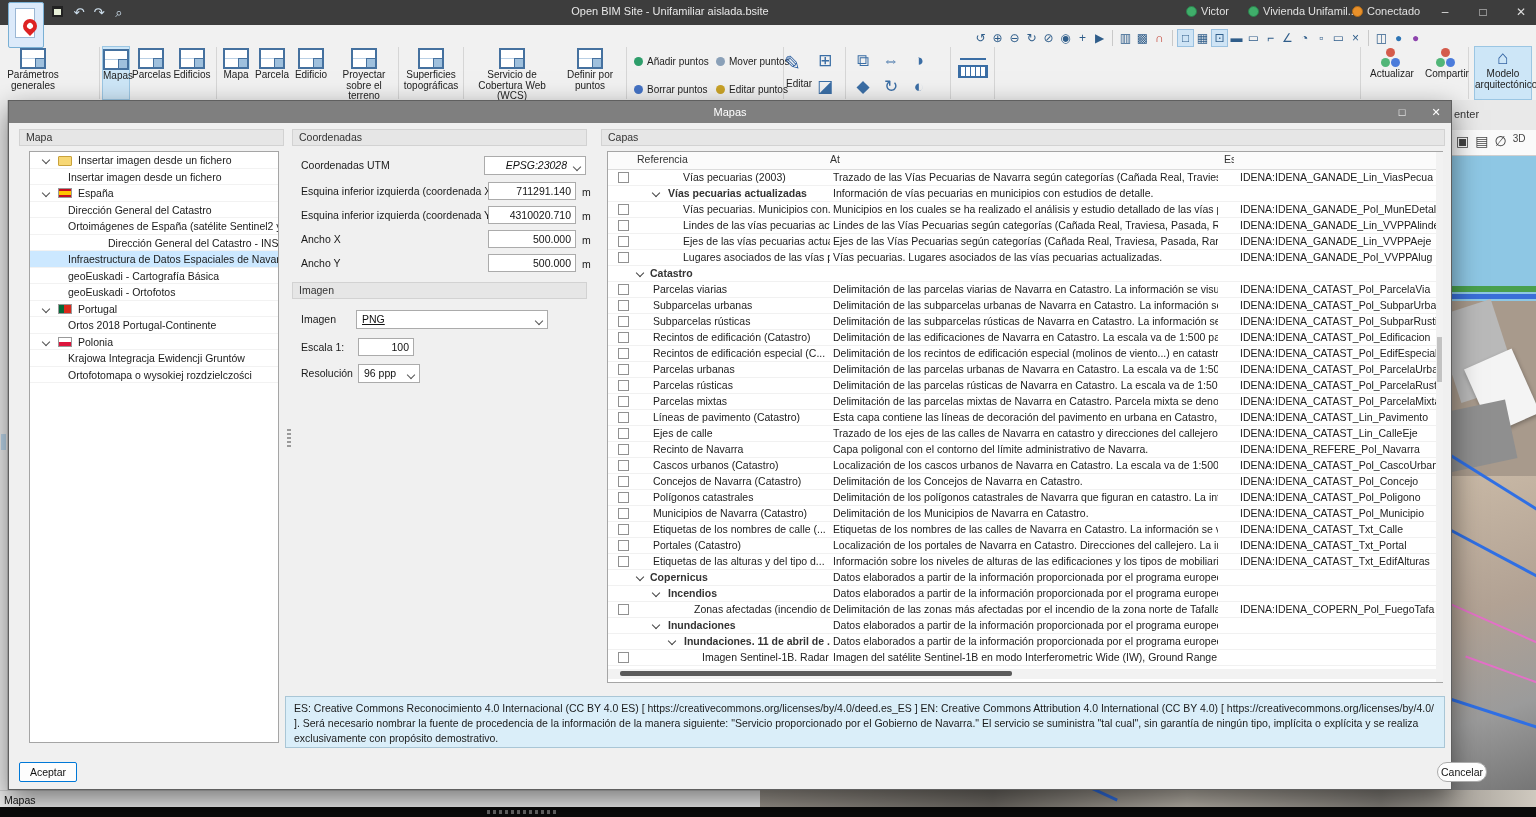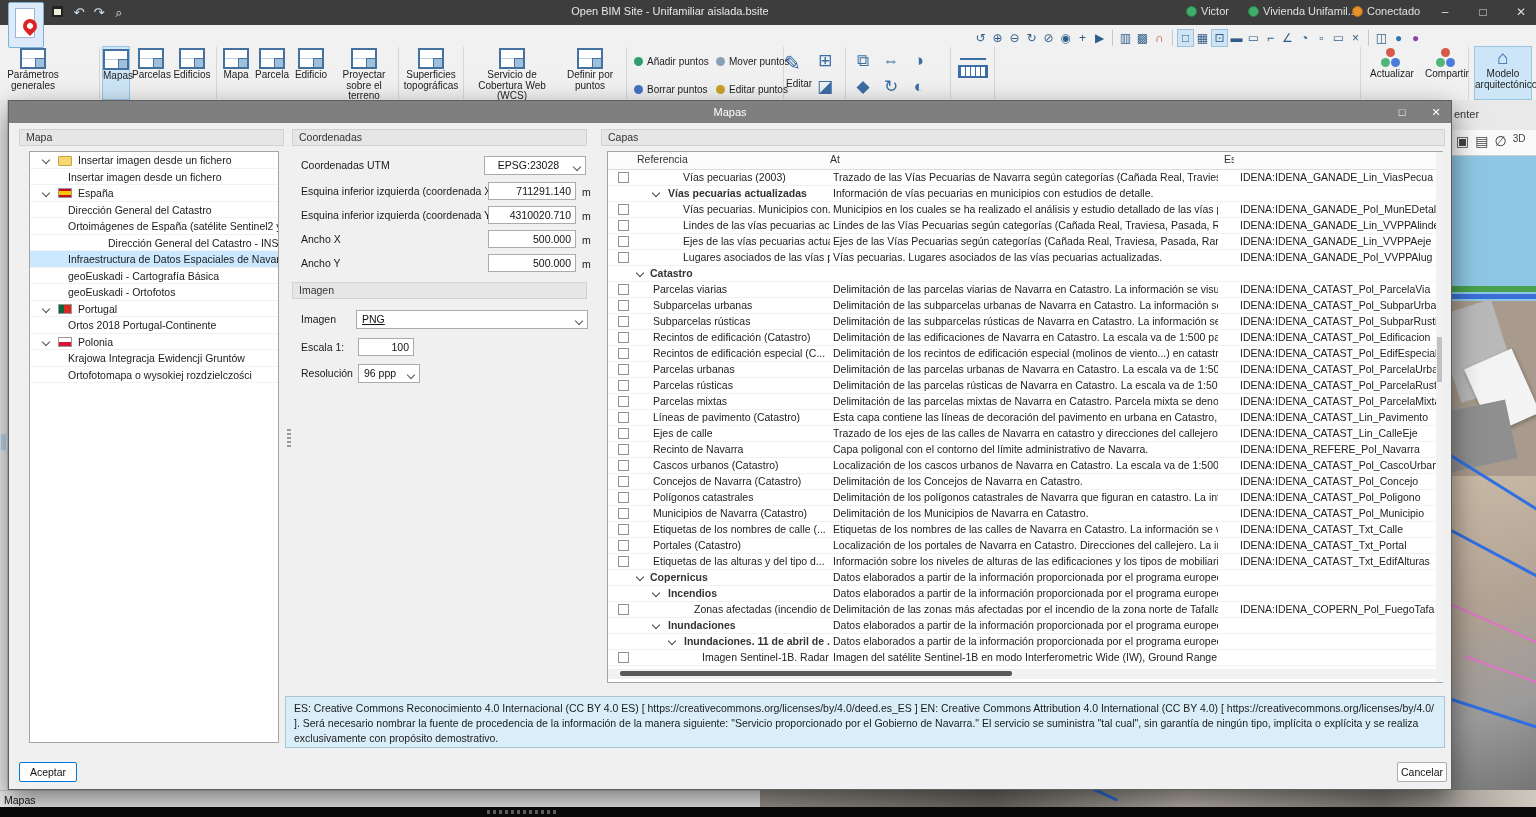--- a/index.html
+++ b/index.html
@@ -361,21 +361,21 @@
           <span class="tlabel" style="left: 38px;">Ortofotomapa o wysokiej rozdzielczości</span>
         </div>
       </div>
     <div class="abs" id="splitter" style="left:278px;top:328px;"></div>
 
     <div class="abs fpanel" style="left:283px;top:28px;width:295px;height:160px;">
       <div class="phead">Coordenadas</div>
       <div class="rows">
           <div class="frow" style="top: 27px; left: 0px; width: 100%;">
             <span class="flabel">Coordenadas UTM</span>
-            <div class="fselect" style="left: 192px; width: 102px; text-align: center;">EPSG:23028</div>
+            <div class="fselect" style="left: 192px; width: 102px; text-align: right; font-style: italic;">EPSG:23028</div>
           </div>
           <div class="frow" style="top: 53px; left: 0px; width: 100%;">
             <span class="flabel">Esquina inferior izquierda (coordenada X)</span>
             <div class="finput" style="left: 196px; width: 88px;">711291.140</div>
             <span class="funit" style="left: 290px;">m</span>
           </div>
           <div class="frow" style="top: 77px; left: 0px; width: 100%;">
             <span class="flabel">Esquina inferior izquierda (coordenada Y)</span>
             <div class="finput" style="left: 196px; width: 88px;">4310020.710</div>
             <span class="funit" style="left: 290px;">m</span>
@@ -391,21 +391,21 @@
             <span class="funit" style="left: 290px;">m</span>
           </div>
         </div>
     </div>
 
     <div class="abs fpanel" style="left:283px;top:181px;width:295px;height:112px;">
       <div class="phead">Imagen</div>
       <div class="rows">
           <div class="frow" style="top: 28px; left: 0px; width: 100%;">
             <span class="flabel">Imagen</span>
-            <div class="fselect" style="left: 64px; width: 232px; text-align: left; text-decoration: underline;">PNG</div>
+            <div class="fselect" style="left: 64px; width: 192px; text-align: left; text-decoration: underline;">PNG</div>
           </div>
           <div class="frow" style="top: 56px; left: 0px; width: 100%;">
             <span class="flabel">Escala 1:</span>
             <div class="finput" style="left: 66px; width: 56px;">100</div>
           </div>
           <div class="frow" style="top: 82px; left: 0px; width: 100%;">
             <span class="flabel">Resolución</span>
             <div class="fselect" style="left: 66px; width: 62px; text-align: left;">96 ppp</div>
           </div>
         </div>
@@ -691,16 +691,16 @@
     <div class="abs" id="vscroll">
         <div id="vthumb"></div>
       </div>
     <div class="abs" id="hscroll">
         <div id="hthumb"></div>
       </div>
 
     <div class="abs" id="license">ES: Creative Commons Reconocimiento 4.0 Internacional (CC BY 4.0 ES) [ https://creativecommons.org/licenses/by/4.0/deed.es_ES ] EN: Creative Commons Attribution 4.0 International (CC BY 4.0) [ https://creativecommons.org/licenses/by/4.0/ ]. Será necesario nombrar la fuente de procedencia de la información de la manera siguiente: "Servicio proporcionado por el Gobierno de Navarra." El servicio se suministra "tal cual", sin garantía de ningún tipo, implícita o explícita y se realiza exclusivamente con propósito demostrativo.</div>
 
     <div class="abs dbtn primary" style="left:10px;top:661px;width:58px;">Aceptar</div>
-    <div class="abs dbtn" style="left:1388px;top:661px;width:50px;">Cancelar</div>
+    <div class="abs dbtn" style="left:1428px;top:661px;width:50px;border-radius:10px;">Cancelar</div>
   </div>
 
 </div>
 
 </body></html>

